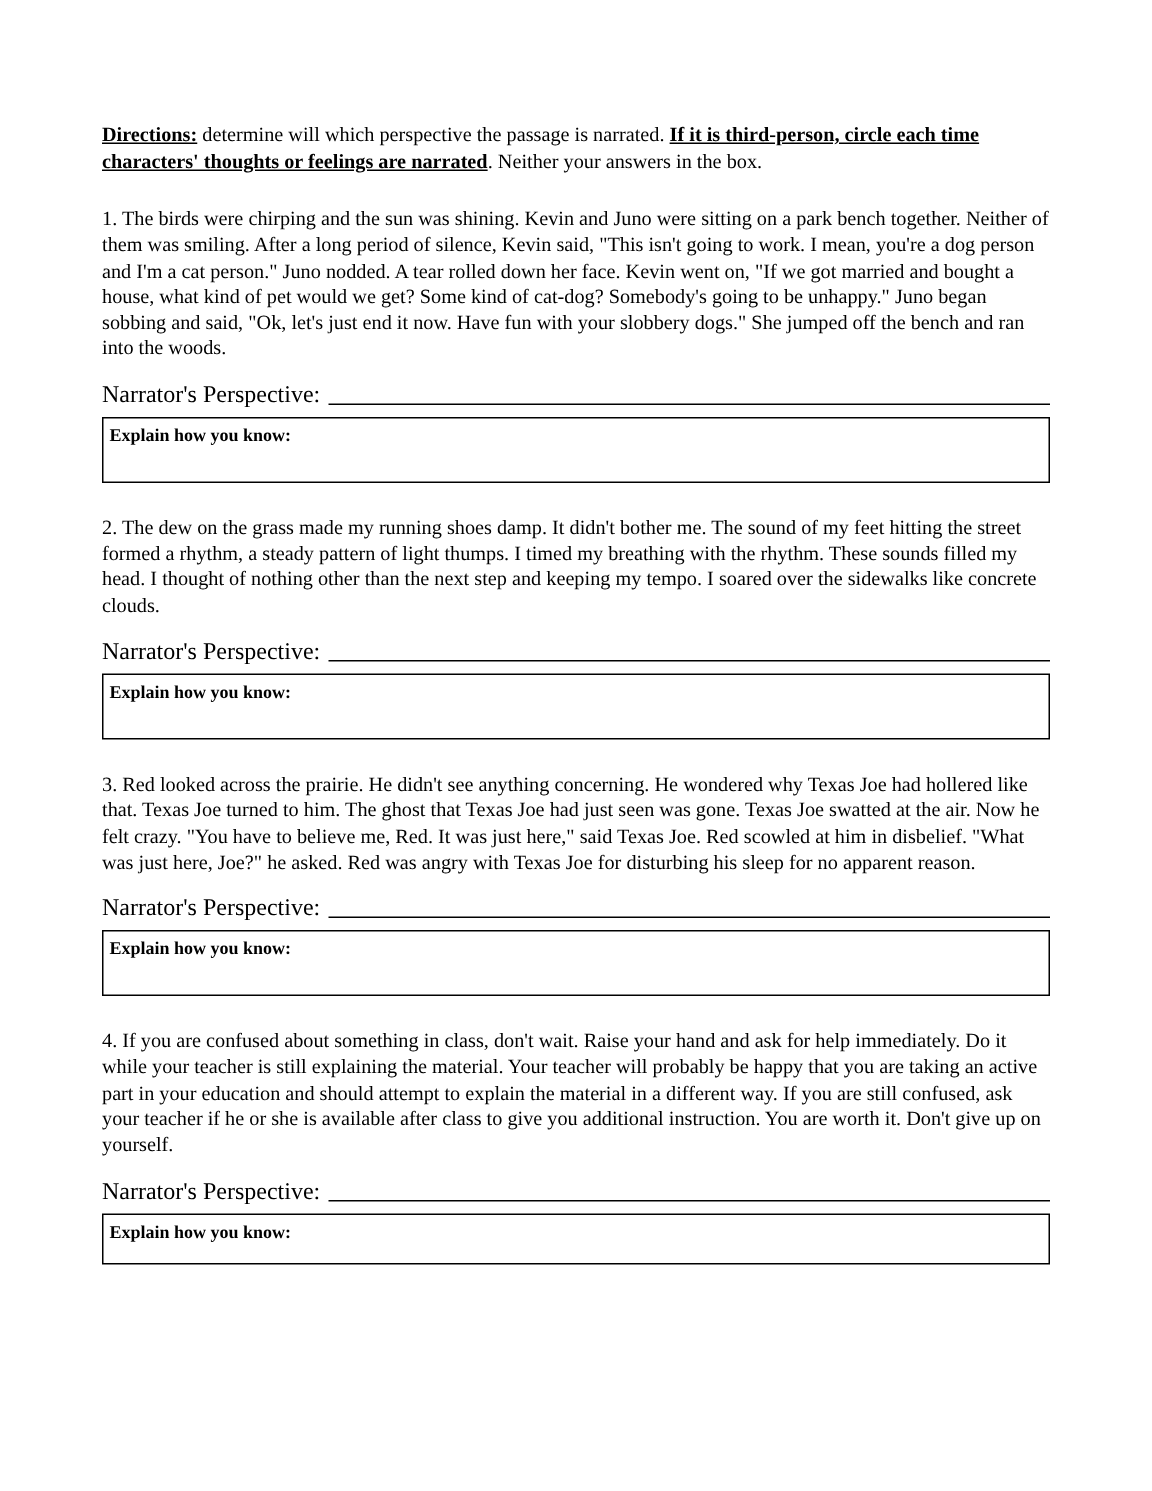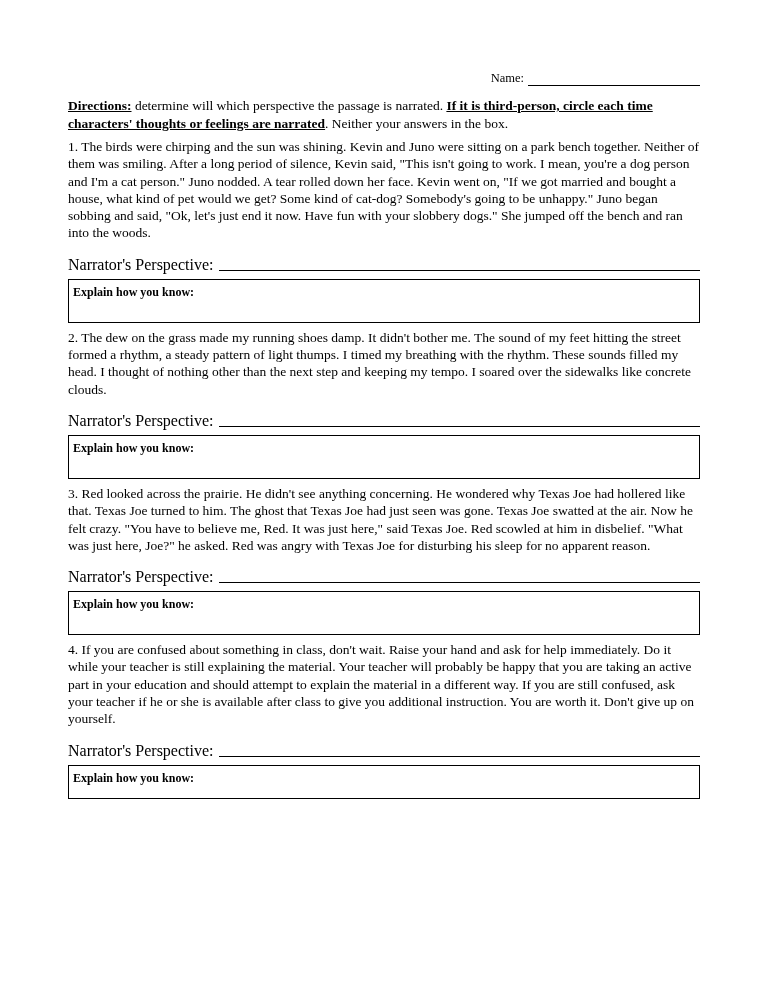--- a/index.html
+++ b/index.html
@@ -47,21 +47,21 @@
   .bold { font-weight: bold; text-decoration: underline; }
   
   .viewpoints-box {
     margin-top: 14px;
     border: 1px solid #000;
     padding: 7px 9px;
     font-size: 12.2px;
     line-height: 15px;
   }
   
-  .passage-block { margin-top: 6px; }
+  .passage-block { margin-top: 21px; }
   .passage {
     font-size: 13.5px;
     line-height: 17.3px;
   }
   .perspective-row {
     margin-top: 14px;
     display: flex;
     align-items: flex-start;
     font-size: 16px;
     height: 18px;
@@ -84,24 +84,20 @@
     font-size: 12px;
     font-weight: bold;
     line-height: 12px;
   }
 </style>
 </head>
 <body>
 
 <div class="page">
 
-  <div class="name-row">
-      <span class="name-label">Name:</span>
-      <span class="name-line"></span>
-    </div>
 
 
   <p class="directions"><span class="bold">Directions:</span><span> determine will which perspective the passage is narrated. </span><span class="bold">If it is third-person, circle each time characters' thoughts or feelings are narrated</span><span>. Neither your answers in the box.</span></p>
 
 
   <section class="passage-block">
     <p class="passage">1. The birds were chirping and the sun was shining. Kevin and Juno were sitting on a park bench together. Neither of them was smiling. After a long period of silence, Kevin said, "This isn't going to work. I mean, you're a dog person and I'm a cat person." Juno nodded. A tear rolled down her face. Kevin went on, "If we got married and bought a house, what kind of pet would we get? Some kind of cat-dog? Somebody's going to be unhappy." Juno began sobbing and said, "Ok, let's just end it now. Have fun with your slobbery dogs." She jumped off the bench and ran into the woods.</p>
     <div class="perspective-row">
         <span class="persp-label">Narrator's Perspective:</span>
         <span class="answer-line"></span>

